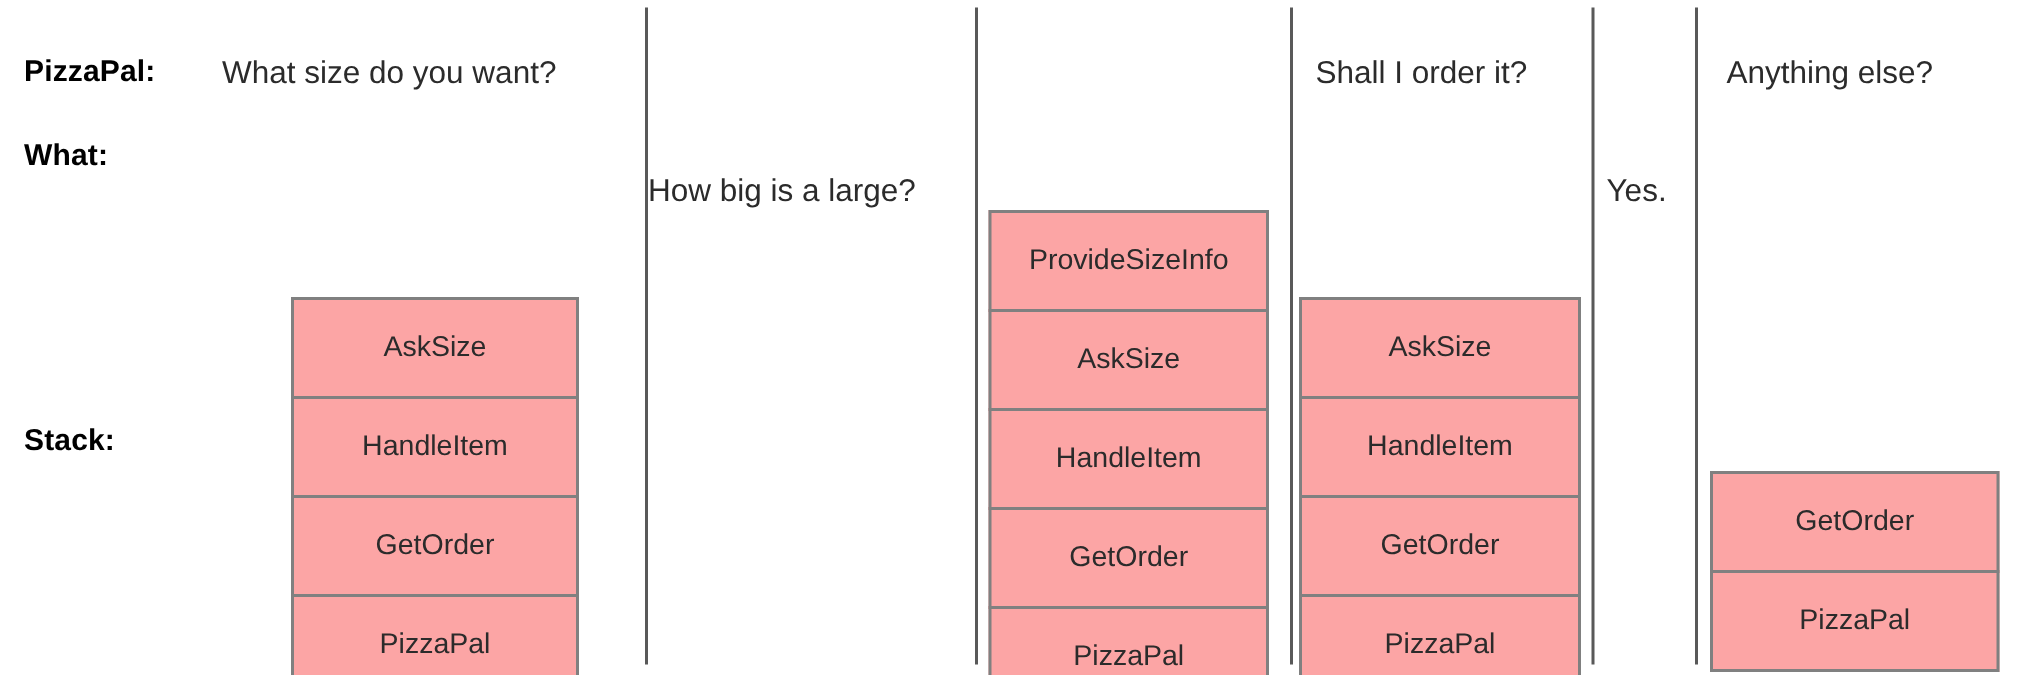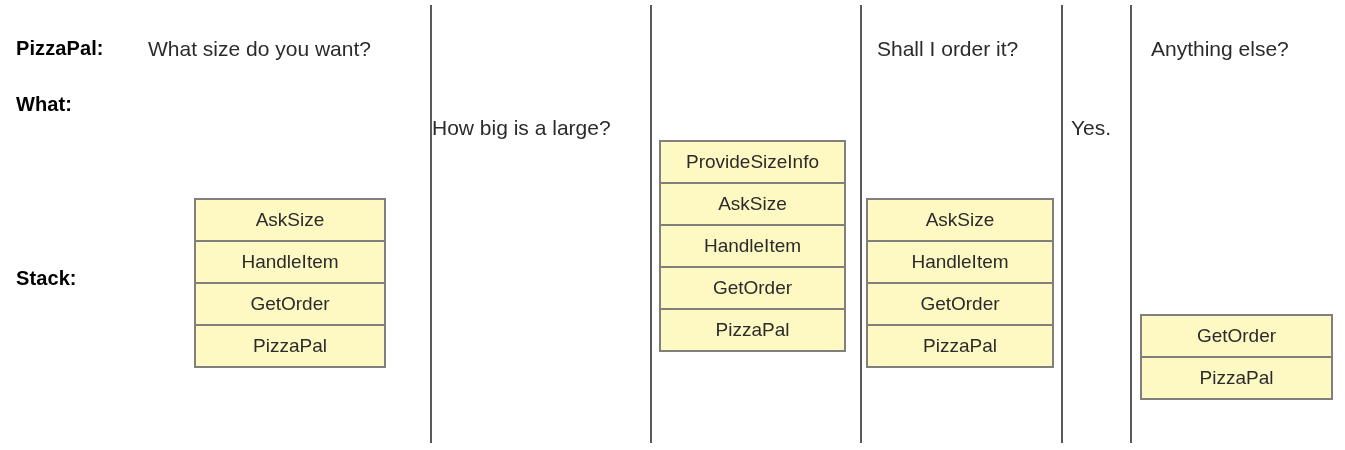--- a/index.html
+++ b/index.html
@@ -34,21 +34,21 @@
     position: absolute;
     left: 16px;
     font-size: 20px;
     font-weight: bold;
     color: #000000;
     white-space: nowrap;
     letter-spacing: 0.1px;
   }
   #label-pizzapal { top: 37px; }
   #label-user     { top: 93px; }
-  #label-stack    { top: 267px; }
+  #label-stack    { top: 283px; }
 
   
   .utterance {
     position: absolute;
     font-size: 21px;
     color: #2b2b2b;
     white-space: nowrap;
   }
   .utt-agent { top: 37px; }
   .utt-user  { top: 80px; margin-top: 36px; }
@@ -61,22 +61,22 @@
   #utt-anything    { left: 1151px; }
 
   
   .stack {
     position: absolute;
     box-sizing: border-box;
   }
   .frame {
     box-sizing: border-box;
     border: 2px solid #808080;
-    background: #fef9c3;
-    height: 44px;
+    background: #fca5a5;
+    height: 68px;
     margin-top: -2px;
     display: flex;
     align-items: center;
     justify-content: center;
     font-size: 19px;
     color: #2b2b2b;
     white-space: nowrap;
   }
   .frame:first-child { margin-top: 0; }
 

